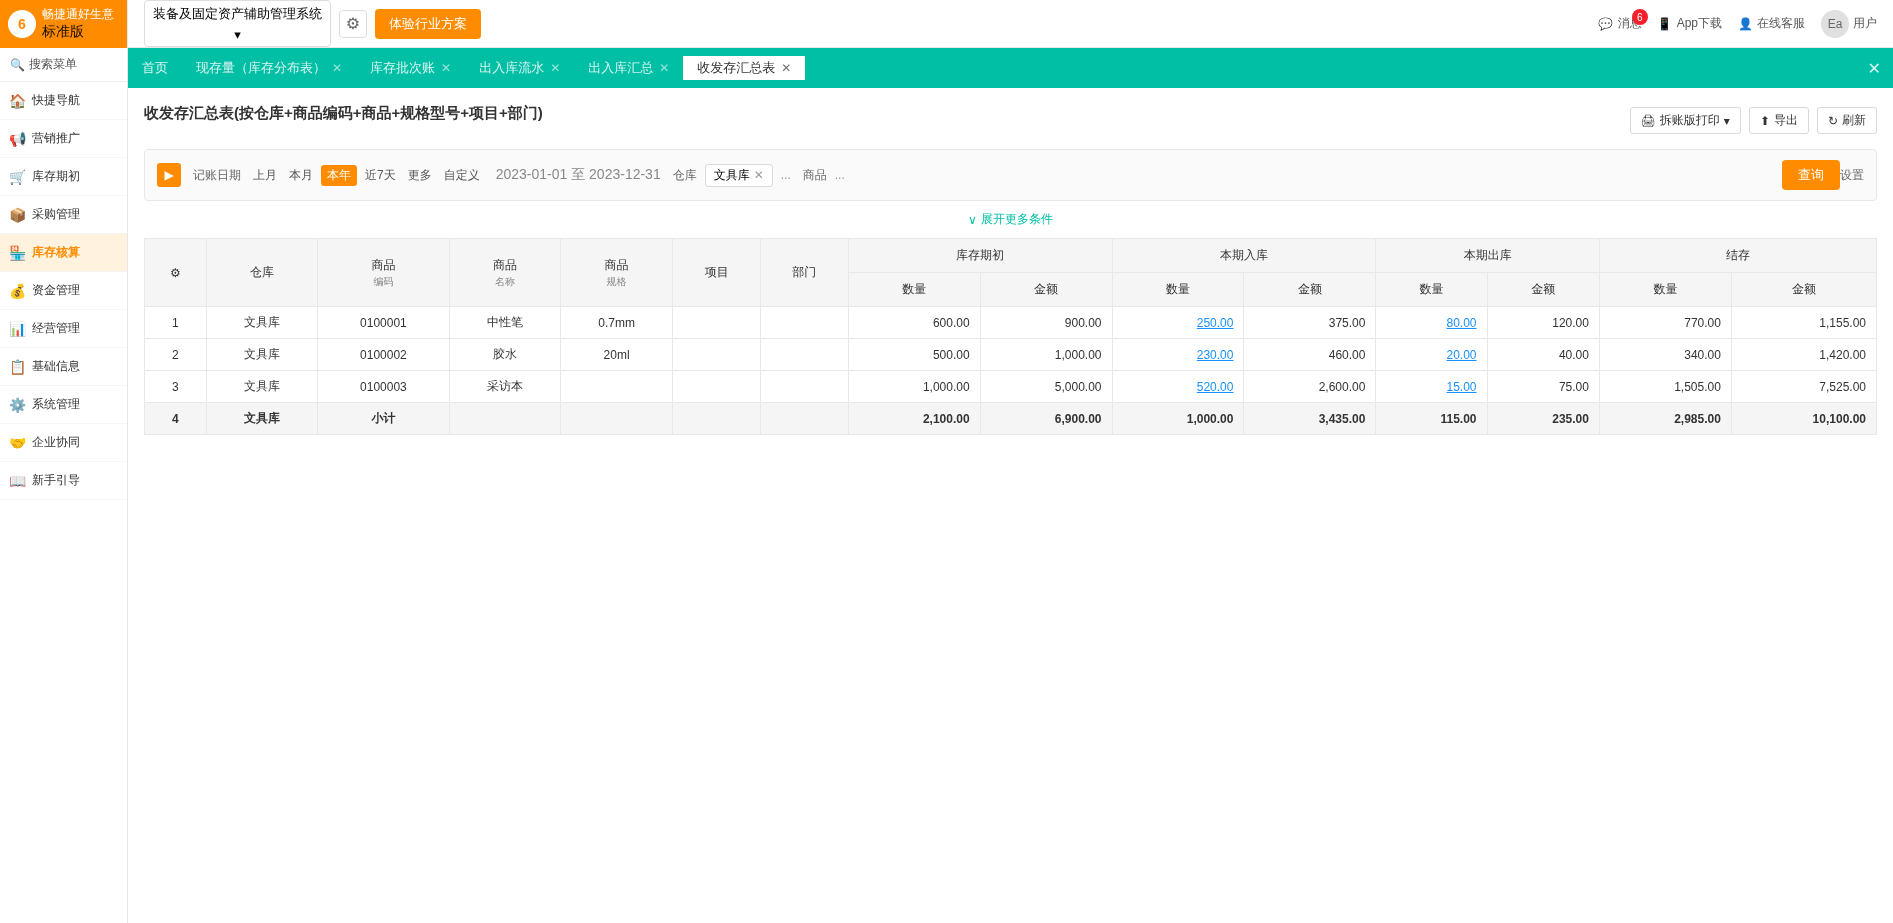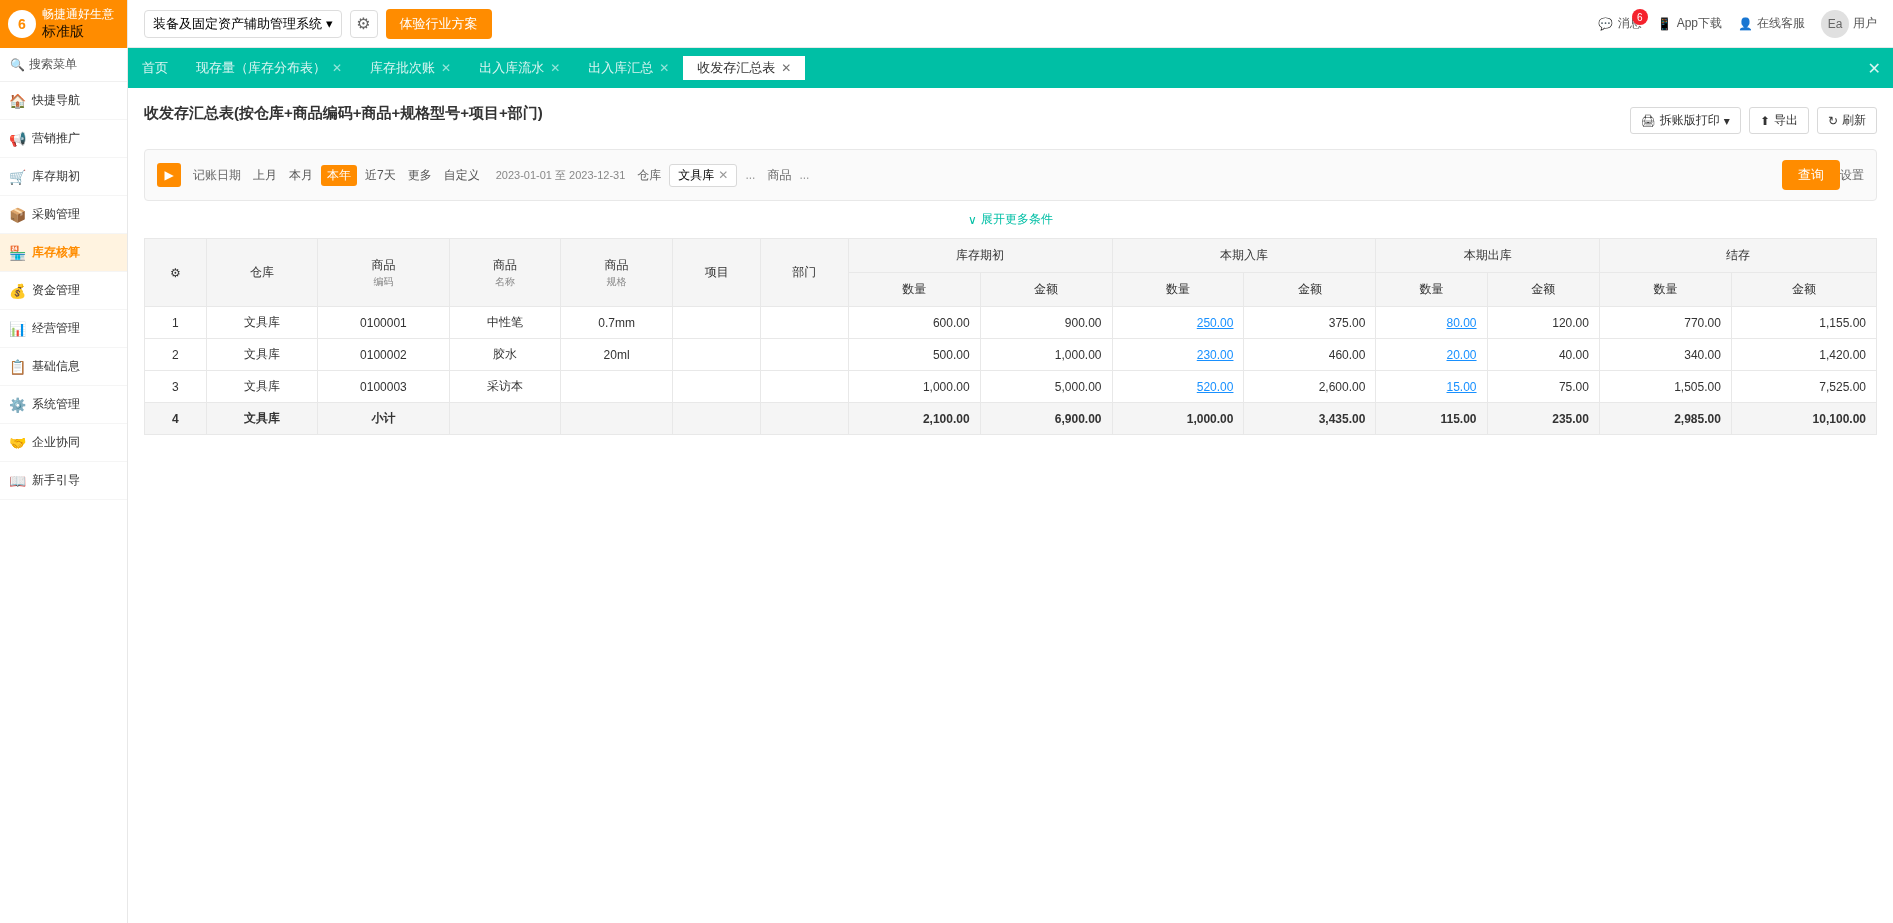--- a/index.html
+++ b/index.html
@@ -15,21 +15,21 @@
     .sidebar-nav-item { display: flex; align-items: center; gap: 6px; padding: 10px 10px; color: #333; cursor: pointer; font-size: 12px; border-bottom: 1px solid #f5f5f5; }
     .sidebar-nav-item.active { background: #fff3e0; color: #ff8c00; font-weight: bold; }
     .sidebar-nav-icon { width: 16px; height: 16px; display: flex; align-items: center; justify-content: center; font-size: 14px; }
 
     
     .main { flex: 1; display: flex; flex-direction: column; overflow: hidden; }
 
     
     .top-header { background: #fff; border-bottom: 1px solid #e8e8e8; display: flex; align-items: center; justify-content: space-between; padding: 0 16px; height: 48px; flex-shrink: 0; }
     .top-header-left { display: flex; align-items: center; gap: 8px; }
-    .system-select { display: flex; align-items: center; gap: 4px; border: 1px solid #ddd; border-radius: 4px; padding: 4px 8px; background: #fff; cursor: pointer; }
+    .system-select { display: flex; align-items: center; gap: 4px; border: 1px solid #ddd; border-radius: 4px; padding: 4px 8px; background: #fff; cursor: pointer; flex-direction: column; }
     .header-btn-gear { width: 28px; height: 28px; border: 1px solid #ddd; border-radius: 4px; display: flex; align-items: center; justify-content: center; cursor: pointer; color: #666; }
     .experience-btn { background: #ff8c00; color: #fff; border: none; border-radius: 4px; padding: 6px 14px; cursor: pointer; font-size: 13px; }
     .top-header-right { display: flex; align-items: center; gap: 16px; color: #555; font-size: 12px; }
     .header-right-item { display: flex; align-items: center; gap: 4px; cursor: pointer; position: relative; }
     .badge { background: #f5222d; color: #fff; border-radius: 50%; width: 16px; height: 16px; font-size: 10px; display: flex; align-items: center; justify-content: center; position: absolute; top: -6px; right: -6px; }
     .user-avatar { width: 28px; height: 28px; background: #e0e0e0; border-radius: 50%; display: flex; align-items: center; justify-content: center; font-size: 12px; color: #666; }
 
     
     .tab-bar { background: #00bfa5; display: flex; align-items: center; height: 40px; flex-shrink: 0; overflow: hidden; }
     .tab-item { display: flex; align-items: center; gap: 6px; padding: 0 14px; height: 24px; cursor: pointer; color: rgba(255,255,255,0.85); font-size: 13px; white-space: nowrap; }
@@ -45,21 +45,21 @@
     .page-title { font-size: 15px; font-weight: bold; color: #333; margin-bottom: 14px; }
 
     
     .filter-bar { background: #fafafa; border: 1px solid #e8e8e8; border-radius: 4px; padding: 10px 12px; margin-bottom: 10px; display: flex; align-items: center; gap: 12px; flex-wrap: wrap; position: relative; }
     .filter-toggle-btn { width: 24px; height: 24px; background: #ff8c00; color: #fff; border: none; border-radius: 3px; cursor: pointer; display: flex; align-items: center; justify-content: center; font-size: 12px; flex-shrink: 0; }
     .filter-section { display: flex; align-items: center; gap: 8px; flex-wrap: wrap; }
     .filter-label { color: #666; font-size: 12px; flex-shrink: 0; }
     .date-options { display: flex; align-items: center; gap: 4px; }
     .date-opt { font-size: 12px; color: #555; cursor: pointer; padding: 2px 4px; }
     .date-opt.active { background: #ff8c00; color: #fff; border-radius: 3px; padding: 2px 6px; }
-    .date-range { font-size: 11px; color: #888; margin-left: 4px; }
+    .date-range { font-size: 14px; color: #888; margin-left: 4px; }
     .warehouse-tag { display: flex; align-items: center; gap: 4px; background: #fff; border: 1px solid #d9d9d9; border-radius: 3px; padding: 2px 8px; font-size: 12px; }
     .warehouse-tag-close { cursor: pointer; color: #999; font-size: 12px; }
     .filter-more { color: #999; font-size: 12px; cursor: pointer; }
     .query-btn { background: #ff8c00; color: #fff; border: none; border-radius: 4px; padding: 6px 16px; cursor: pointer; font-size: 13px; }
     .settings-link { color: #666; font-size: 12px; cursor: pointer; }
     .expand-btn { background: none; border: none; color: #00bfa5; font-size: 12px; cursor: pointer; display: flex; align-items: center; gap: 4px; }
     .print-btn { background: #fff; border: 1px solid #d9d9d9; border-radius: 3px; padding: 4px 10px; font-size: 12px; cursor: pointer; color: #333; display: flex; align-items: center; gap: 4px; }
     .export-btn { background: #fff; border: 1px solid #d9d9d9; border-radius: 3px; padding: 4px 10px; font-size: 12px; cursor: pointer; color: #333; display: flex; align-items: center; gap: 4px; }
     .refresh-btn { background: #fff; border: 1px solid #d9d9d9; border-radius: 3px; padding: 4px 10px; font-size: 12px; cursor: pointer; color: #333; display: flex; align-items: center; gap: 4px; }
 

